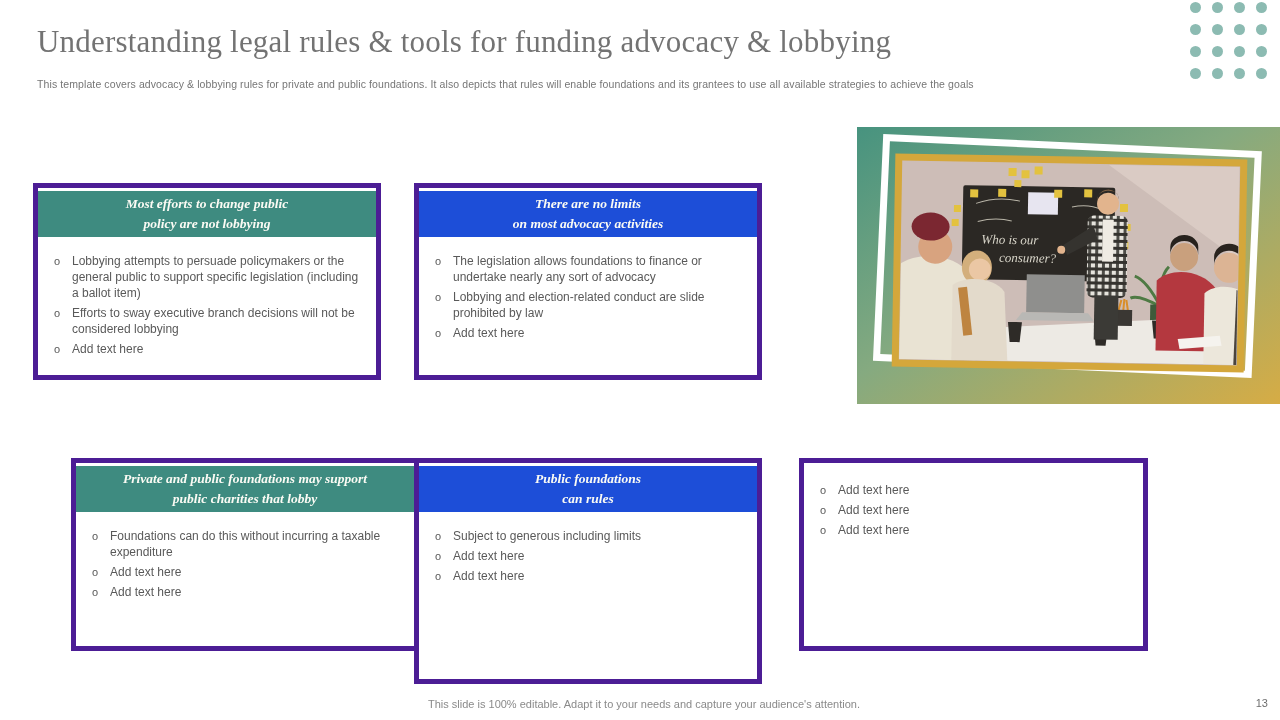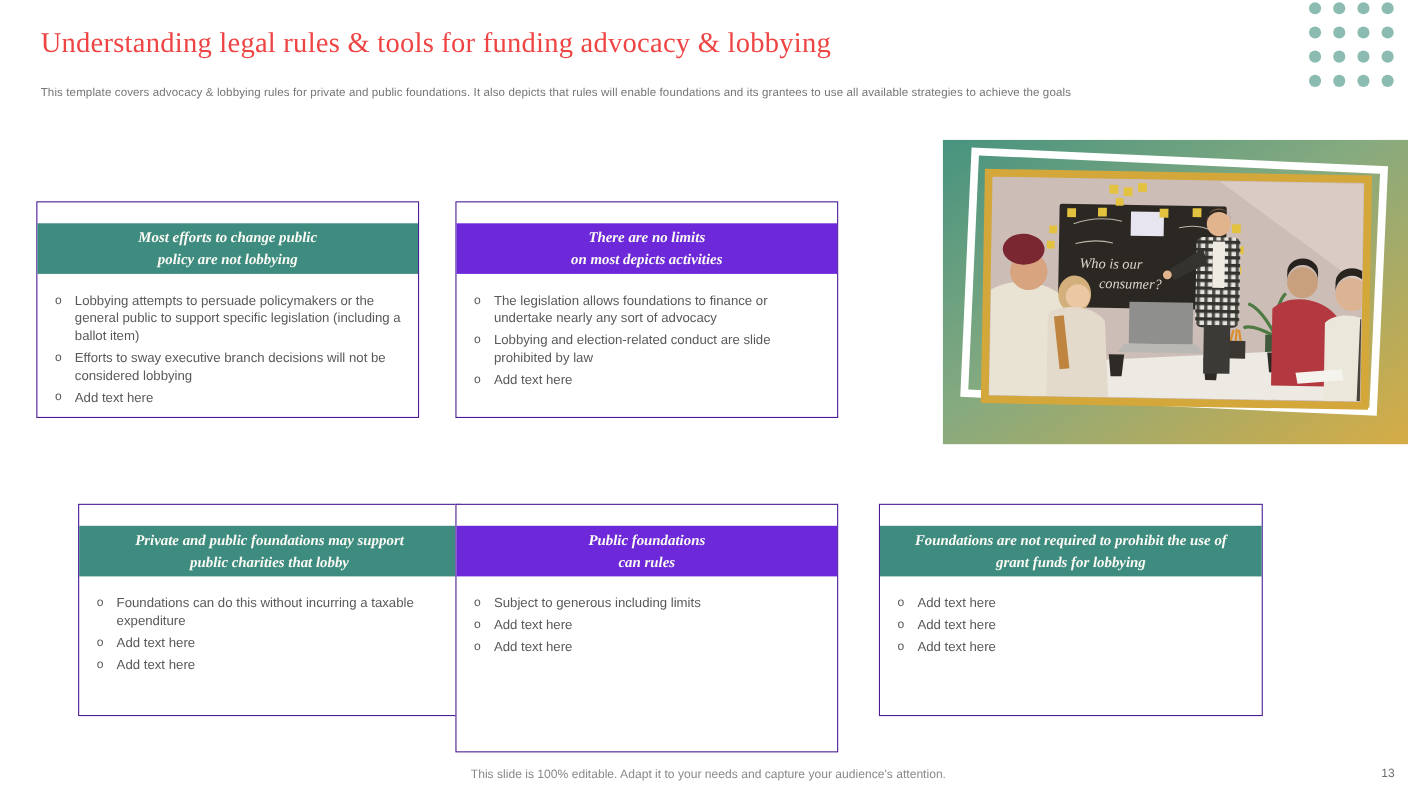--- a/index.html
+++ b/index.html
@@ -2,38 +2,38 @@
 <html><head>
 <meta charset="utf-8">
 <style>
   html,body{margin:0;padding:0;background:#ffffff;}
   .slide{position:relative;width:1280px;height:720px;background:#ffffff;overflow:hidden;
          font-family:"Liberation Sans",sans-serif;}
 
   
   .title{position:absolute;left:37px;top:24px;width:1100px;margin:0;
          font-family:"Liberation Serif",serif;font-weight:400;
-         font-size:26px;color:#ef4444;letter-spacing:0.2px;white-space:nowrap;}
+         font-size:31px;color:#737373;letter-spacing:0.2px;white-space:nowrap;}
   .subtitle{position:absolute;left:37px;top:78px;width:1070px;margin:0;
             font-size:10.5px;color:#767676;letter-spacing:0.1px;white-space:nowrap;}
 
   
   .dots{position:absolute;left:1190px;top:2px;display:grid;
         grid-template-columns:repeat(4,11px);grid-auto-rows:11px;gap:11px;}
   .dot{width:11px;height:11px;border-radius:50%;background:#8cbbb2;}
 
   
-  .card{position:absolute;background:#ffffff;border:1px solid #4c1d95;
-        box-sizing:border-box;padding-top:19px;}
+  .card{position:absolute;background:#ffffff;border:5px solid #4c1d95;
+        box-sizing:border-box;padding-top:3px;}
   .card-header{margin:0;width:100%;height:46px;box-sizing:border-box;
         display:flex;flex-direction:column;align-items:center;justify-content:center;
         font-family:"Liberation Serif",serif;font-style:italic;font-weight:700;
         font-size:13.5px;line-height:20px;color:#fbfbf4;text-align:center;padding:0 4px;}
   .teal .card-header{background:#3e8b80;}
-  .gold .card-header{background:#6d28d9;}
+  .gold .card-header{background:#1d4ed8;}
   .card-body{list-style:none;margin:0;padding:16px 14px 0 14px;}
   .card-body li{display:flex;align-items:flex-start;margin-bottom:4px;
         font-size:12px;line-height:16px;color:#595959;}
   .bullet-marker{flex:0 0 18px;font-size:11px;line-height:16px;color:#595959;
         padding-left:2px;}
   .bullet-text{flex:1;}
 
   
   #card-0{left:33px; top:183px;width:348px;height:197px;}
   #card-1{left:414px;top:183px;width:348px;height:197px;}
@@ -206,21 +206,21 @@
       <li>
           <span class="bullet-marker">o</span>
           <span class="bullet-text">Add text here</span>
         </li>
     </ul>
   </div>
 
   <div id="card-1" class="card gold">
     <div class="card-header">
       <span>There are no limits</span>
-      <span>on most depicts activities</span>
+      <span>on most advocacy activities</span>
     </div>
     <ul class="card-body">
       <li>
           <span class="bullet-marker">o</span>
           <span class="bullet-text">The legislation allows foundations to finance or undertake nearly any sort of advocacy</span>
         </li>
       <li>
           <span class="bullet-marker">o</span>
           <span class="bullet-text">Lobbying and election-related conduct are slide prohibited by law</span>
         </li>
@@ -267,24 +267,20 @@
           <span class="bullet-text">Add text here</span>
         </li>
       <li>
           <span class="bullet-marker">o</span>
           <span class="bullet-text">Add text here</span>
         </li>
     </ul>
   </div>
 
   <div id="card-4" class="card teal">
-    <div class="card-header">
-      <span>Foundations are not required to prohibit the use of</span>
-      <span>grant funds for lobbying</span>
-    </div>
     <ul class="card-body">
       <li>
           <span class="bullet-marker">o</span>
           <span class="bullet-text">Add text here</span>
         </li>
       <li>
           <span class="bullet-marker">o</span>
           <span class="bullet-text">Add text here</span>
         </li>
       <li>

